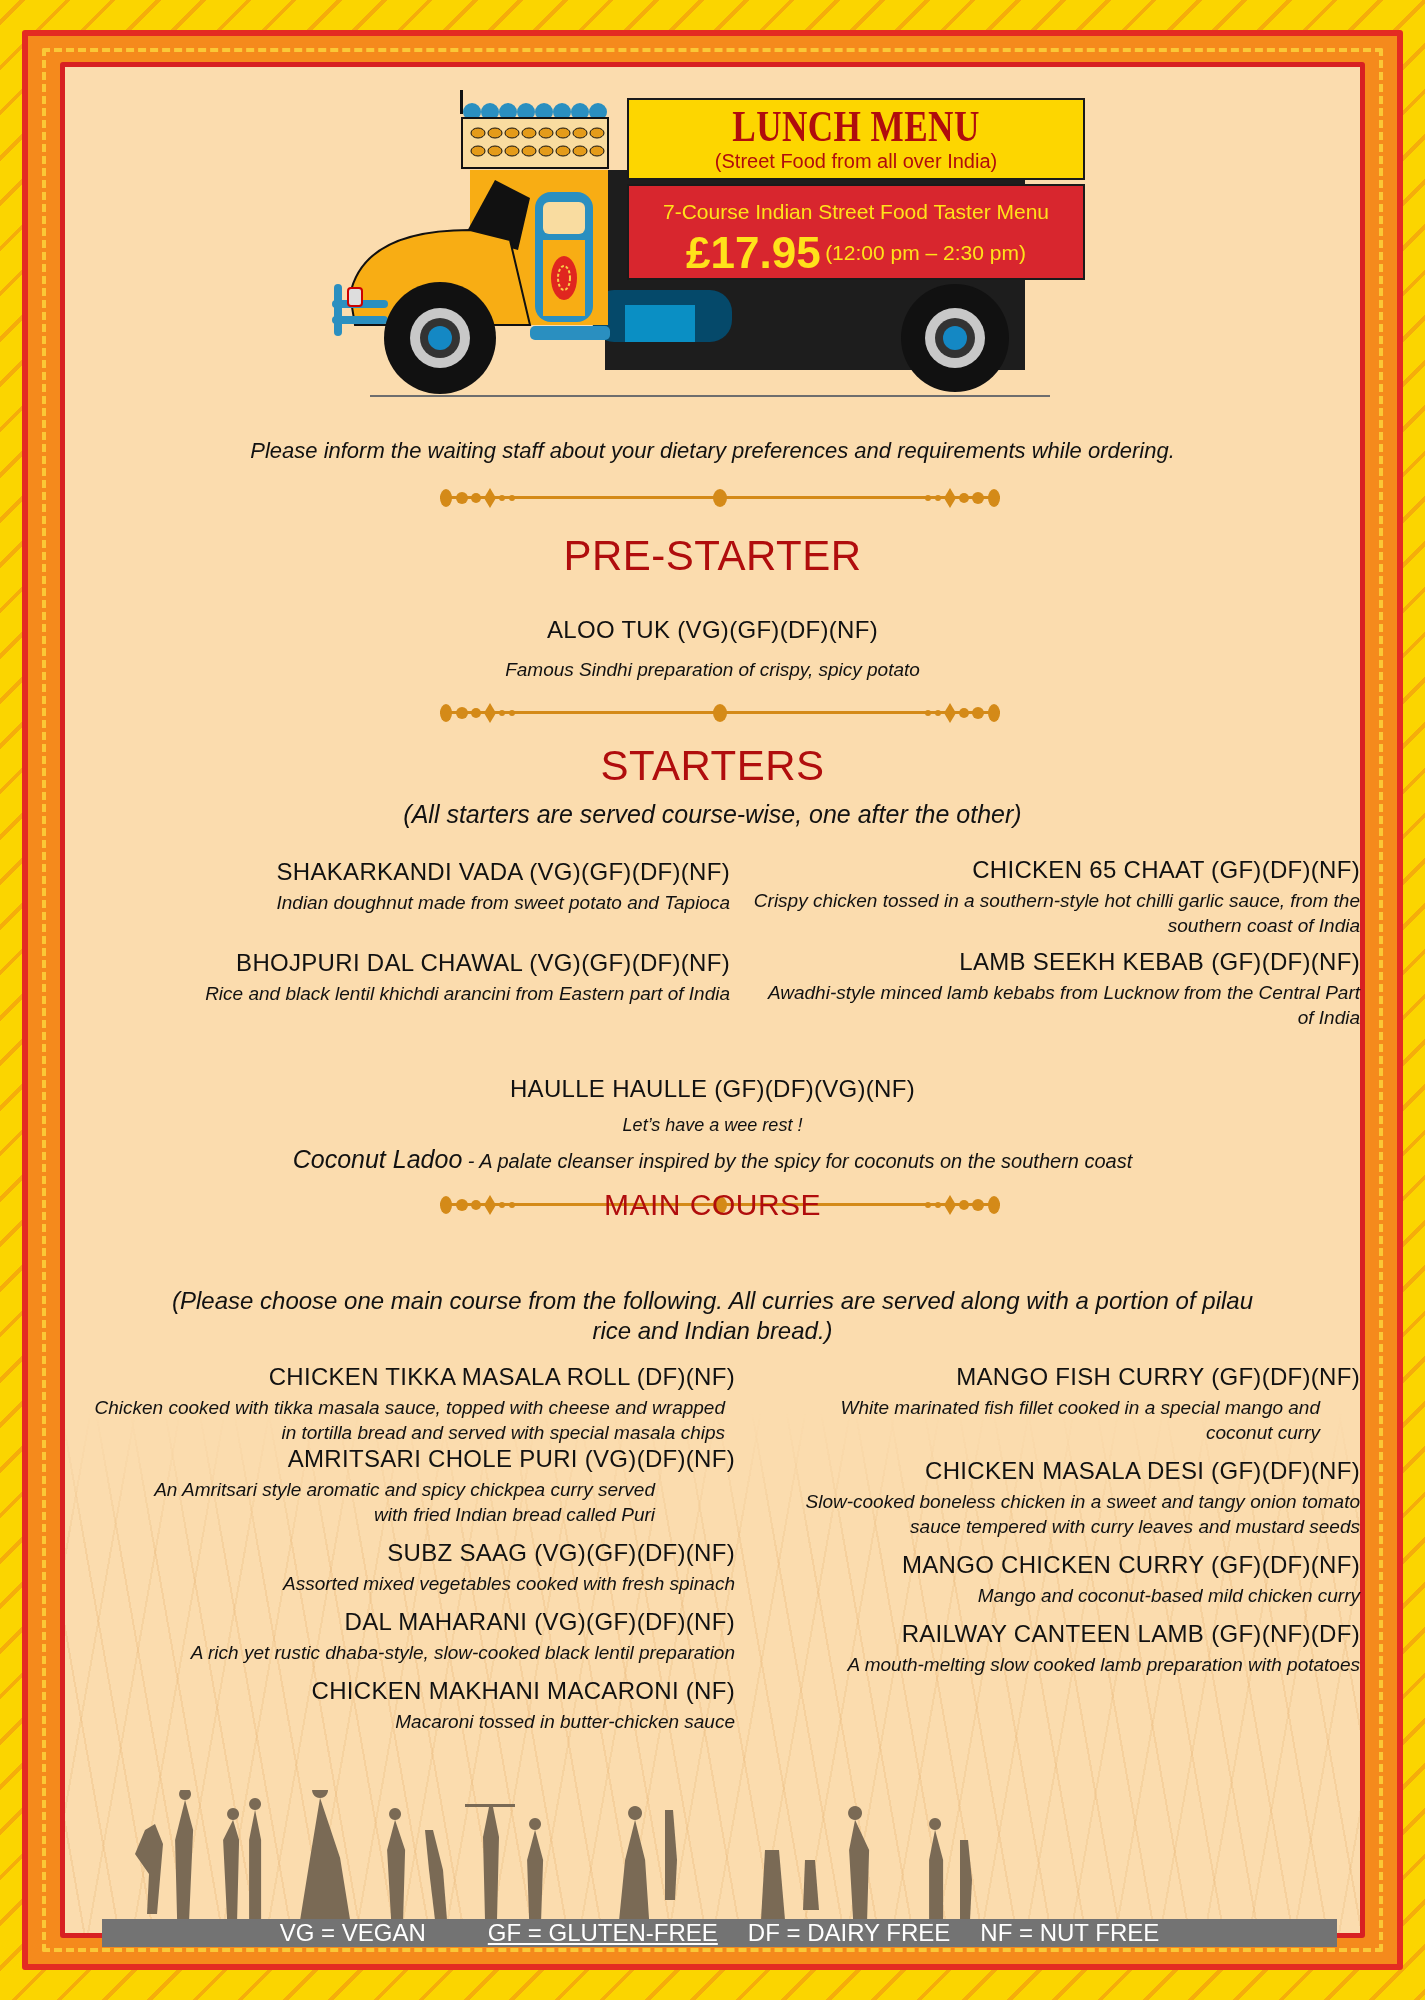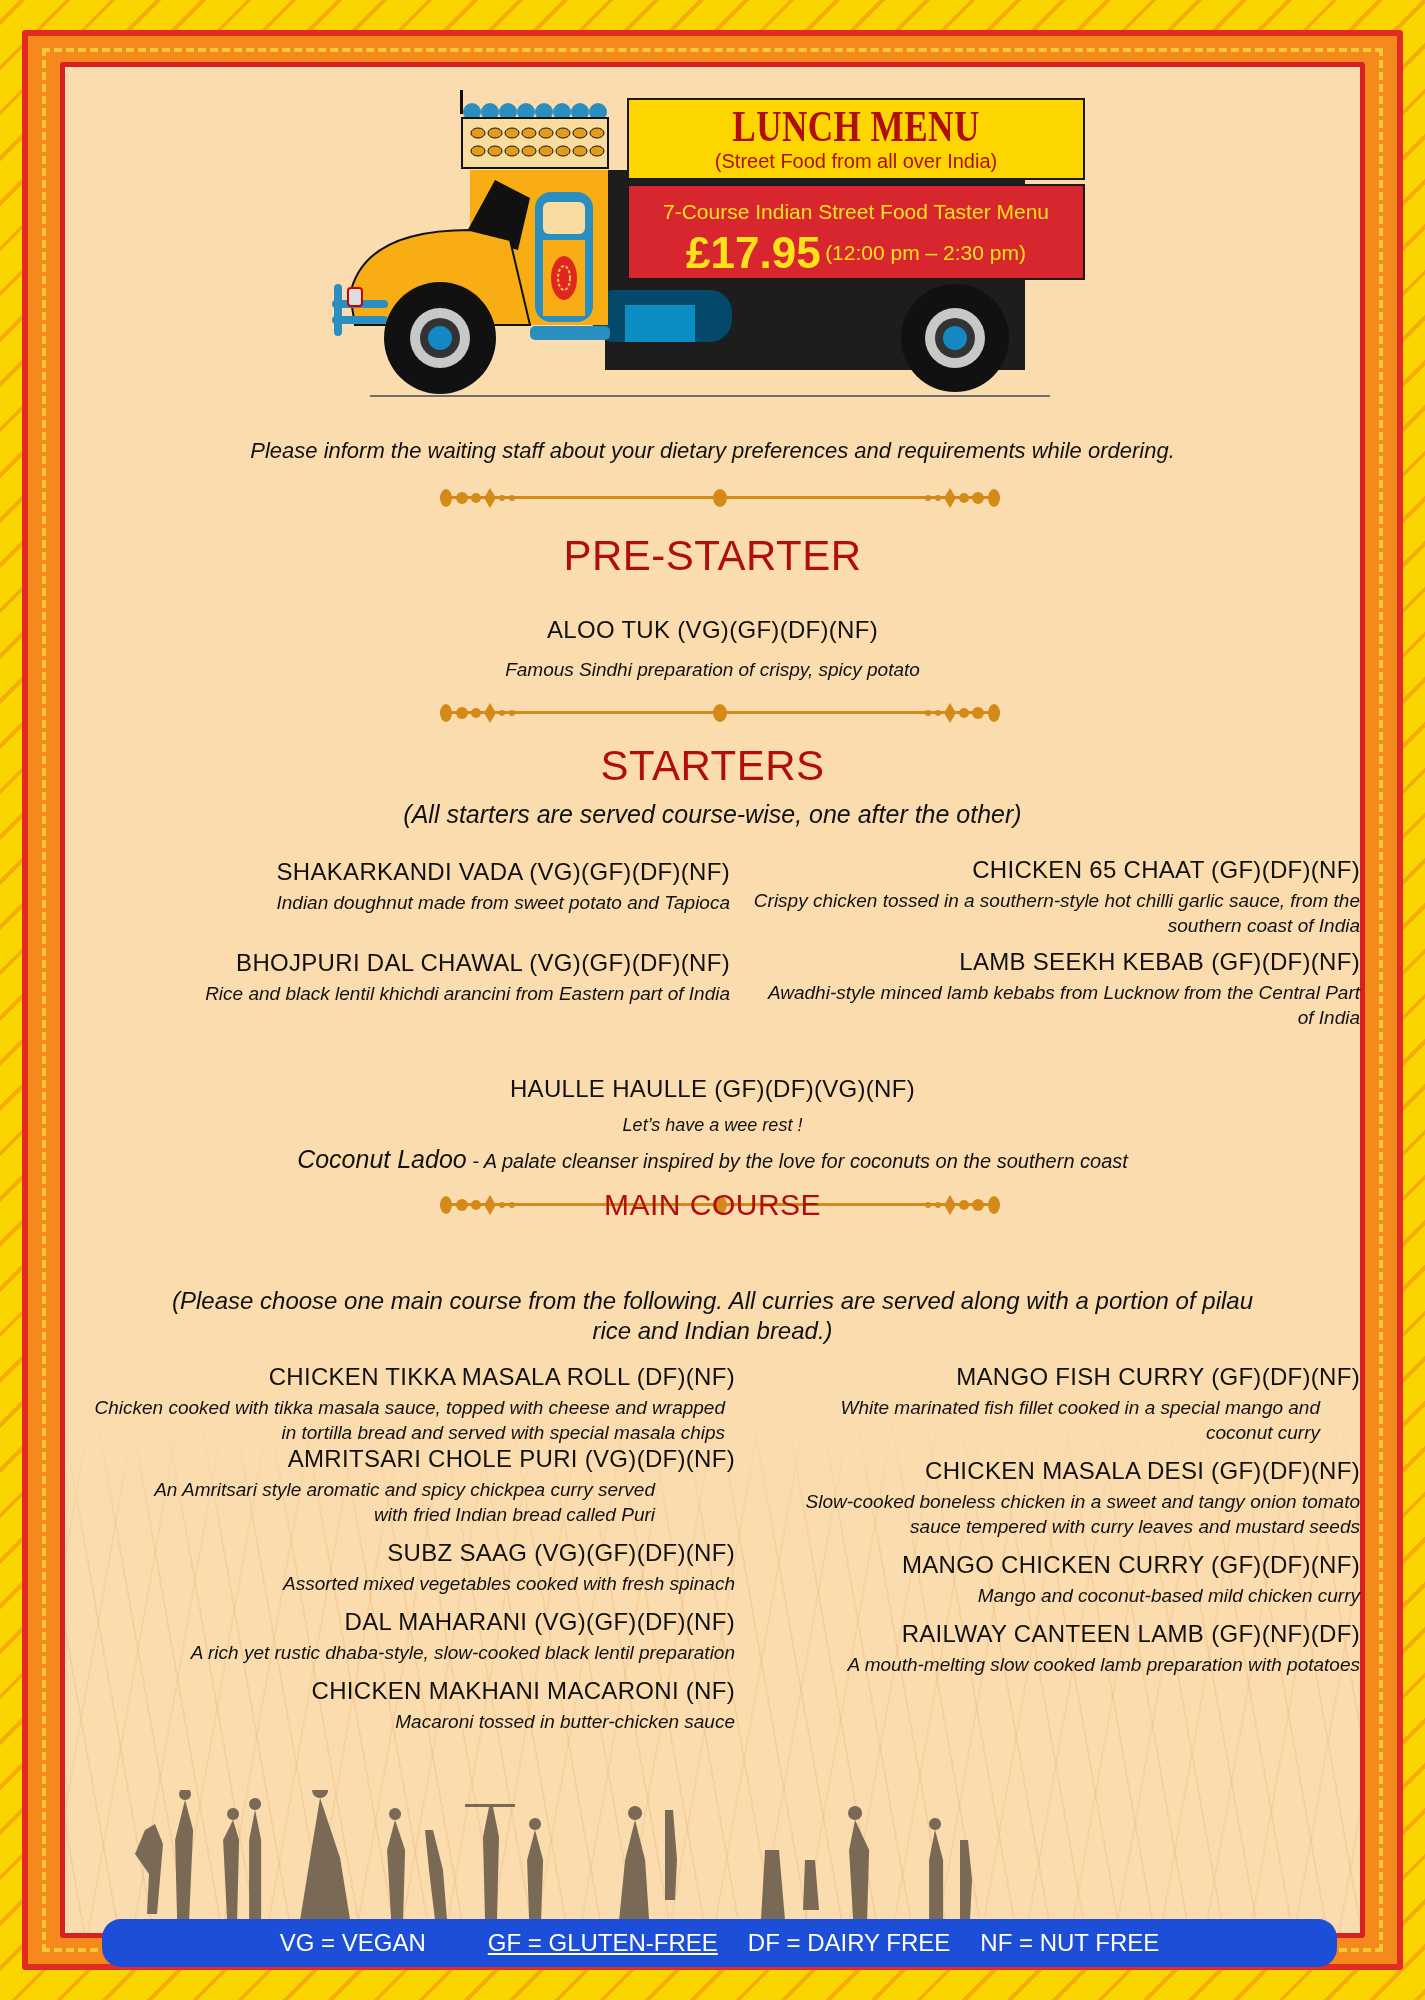--- a/index.html
+++ b/index.html
@@ -78,23 +78,23 @@
   .section-title { color: #b00d0d; font-size: 42px; font-weight: normal; letter-spacing: 0.5px; }
   .item-name { font-size: 24px; color: #111; letter-spacing: 0.3px; }
   .item-desc { font-style: italic; font-size: 19px; color: #111; line-height: 25px; }
   .note { font-style: italic; font-size: 25px; color: #111; }
   .col { position: absolute; text-align: right; }
   .col .item { margin-bottom: 14px; }
   .col .item-name { margin-bottom: 4px; }
 
   .dancers { position: absolute; left: 65px; right: 65px; top: 1790px; height: 130px; }
   .legend-bar {
-    position: absolute; left: 102px; top: 1919px; width: 1235px; height: 48px;
-    background: #1d4ed8; color: #fff; font-size: 24px;
-    display: flex; align-items: center; justify-content: center; gap: 0; border-radius: 19px;
+    position: absolute; left: 102px; top: 1919px; width: 1235px; height: 28px;
+    background: #737373; color: #fff; font-size: 24px;
+    display: flex; align-items: center; justify-content: center; gap: 0;
   }
   .legend-bar span { display: inline-block; }
 </style>
 </head>
 <body>
 
 <div class="outer-pattern"></div>
 <div class="frame-red1"></div>
 <div class="frame-orange"></div>
 <div class="frame-dash"></div>
@@ -248,21 +248,21 @@
   </div>
   <div class="item">
     <div class="item-name">LAMB SEEKH KEBAB (GF)(DF)(NF)</div>
     <div class="item-desc">Awadhi-style minced lamb kebabs from Lucknow from the Central Part of India</div>
   </div>
 </div>
 
 <div class="center item-name" style="top:1075px;">HAULLE HAULLE (GF)(DF)(VG)(NF)</div>
 <div class="center item-desc" style="top:1113px; font-size:18px;">Let’s have a wee rest !</div>
 <div class="center" style="top:1145px;">
-  <span class="note">Coconut Ladoo</span><span class="item-desc" style="font-size:20px;"> - A palate cleanser inspired by the love for coconuts on the southern coast</span>
+  <span class="note">Coconut Ladoo</span><span class="item-desc" style="font-size:20px;"> - A palate cleanser inspired by the spicy for coconuts on the southern coast</span>
 </div>
 
 <svg class="divider" style="top:1193px; left:440px;" viewBox="0 0 560 24">
   <g fill="#d48a18">
     <rect x="0" y="10" width="560" height="3"></rect>
     <ellipse cx="6" cy="12" rx="6" ry="9"></ellipse>
       <circle cx="22" cy="12" r="6"></circle>
       <circle cx="36" cy="12" r="5"></circle>
       <polygon points="50,2 56,12 50,22 44,12"></polygon>
       <circle cx="62" cy="12" r="3"></circle>

